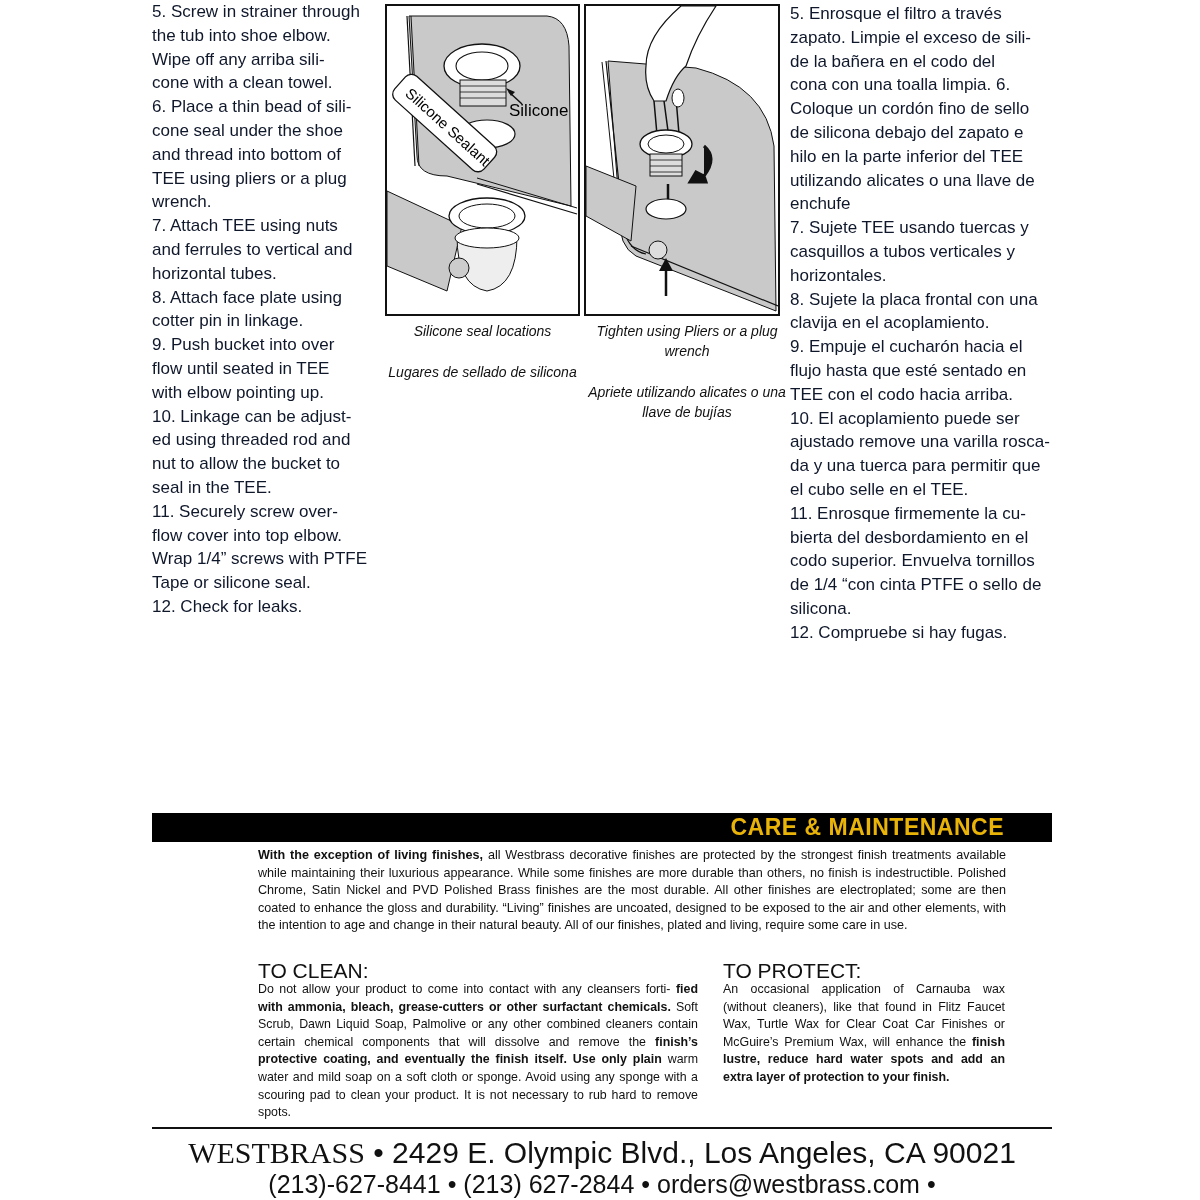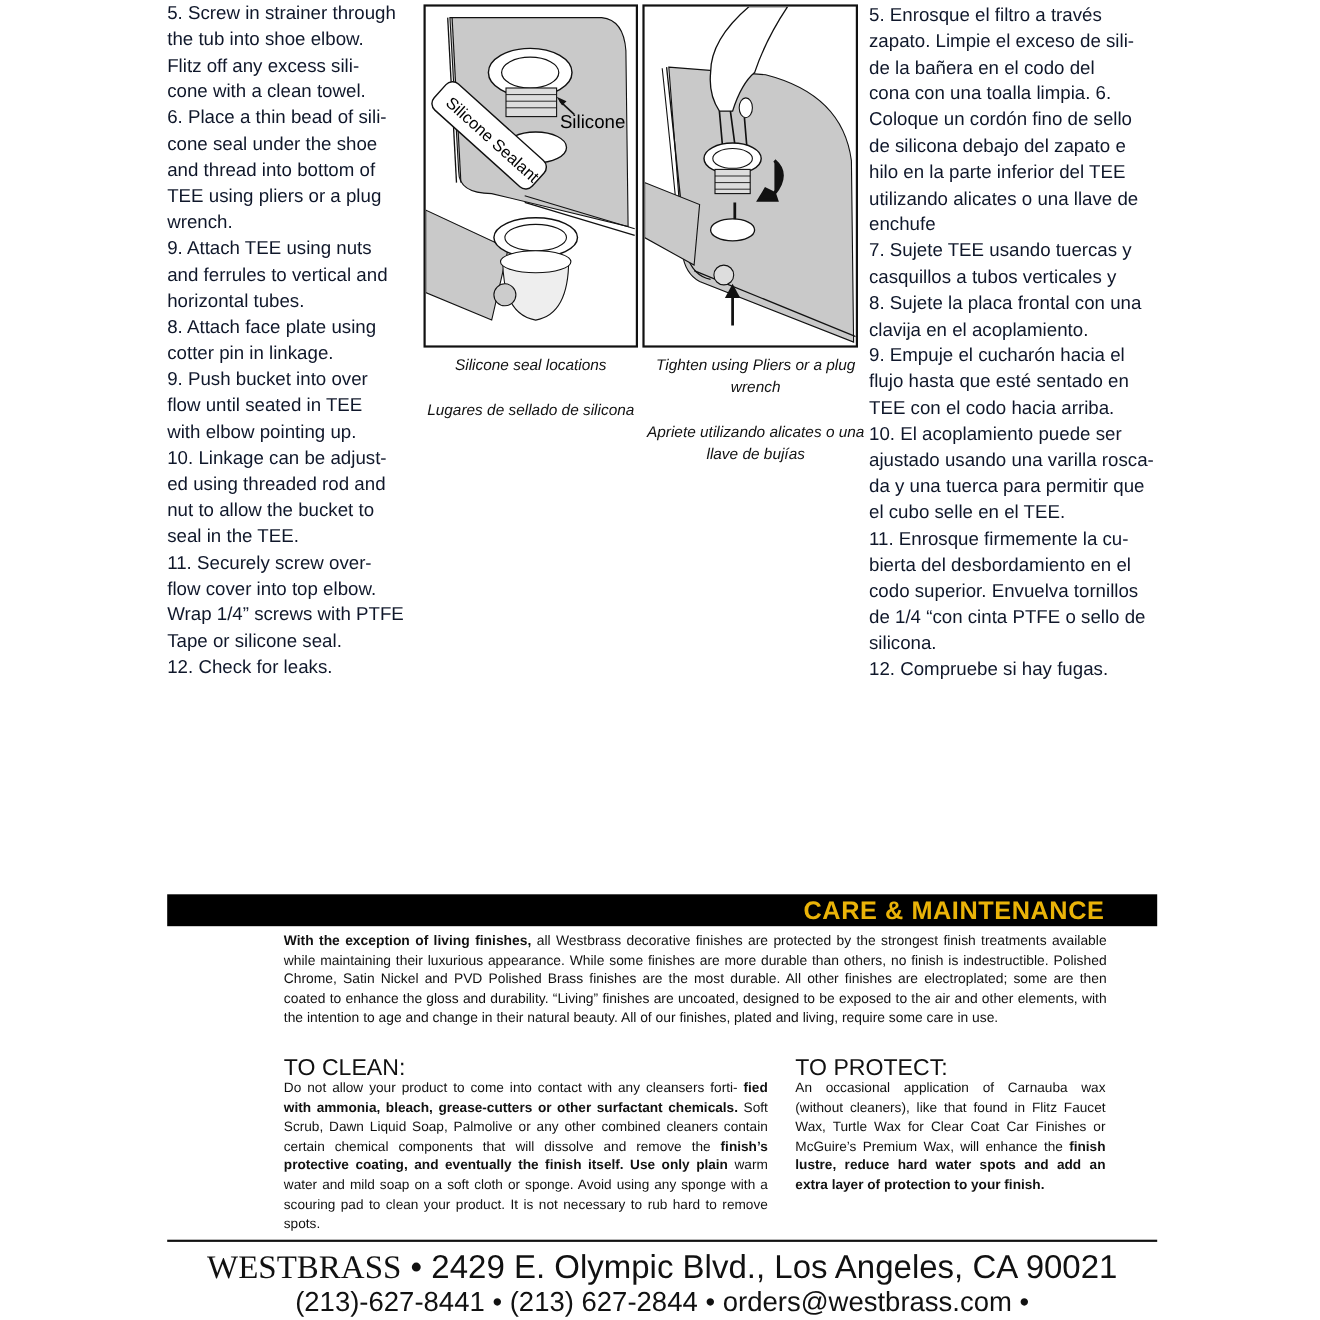--- a/index.html
+++ b/index.html
@@ -24,28 +24,28 @@
   .foot1 .brand { font-family:"Liberation Serif", serif; font-size:30px;margin-top:31px; }
   .foot2 { position:absolute; left:152px; top:1170px; width:900px; text-align:center; font-size:25px; line-height:28px; color:#111; }
   svg text { font-family:"Liberation Sans", sans-serif; }
 </style>
 </head>
 <body>
 
 <div id="col-en" class="col">
   <p>5. Screw in strainer through</p>
   <p>the tub into shoe elbow.</p>
-  <p>Flitz off any excess sili-</p>
+  <p>Wipe off any arriba sili-</p>
   <p>cone with a clean towel.</p>
   <p>6. Place a thin bead of sili-</p>
   <p>cone seal under the shoe</p>
   <p>and thread into bottom of</p>
   <p>TEE using pliers or a plug</p>
   <p>wrench.</p>
-  <p>9. Attach TEE using nuts</p>
+  <p>7. Attach TEE using nuts</p>
   <p>and ferrules to vertical and</p>
   <p>horizontal tubes.</p>
   <p>8. Attach face plate using</p>
   <p>cotter pin in linkage.</p>
   <p>9. Push bucket into over</p>
   <p>flow until seated in TEE</p>
   <p>with elbow pointing up.</p>
   <p>10. Linkage can be adjust-</p>
   <p>ed using threaded rod and</p>
   <p>nut to allow the bucket to</p>
@@ -132,27 +132,28 @@
   <p>zapato. Limpie el exceso de sili-</p>
   <p>de la bañera en el codo del</p>
   <p>cona con una toalla limpia. 6.</p>
   <p>Coloque un cordón fino de sello</p>
   <p>de silicona debajo del zapato e</p>
   <p>hilo en la parte inferior del TEE</p>
   <p>utilizando alicates o una llave de</p>
   <p>enchufe</p>
   <p>7. Sujete TEE usando tuercas y</p>
   <p>casquillos a tubos verticales y</p>
+  <p>horizontales.</p>
   <p>8. Sujete la placa frontal con una</p>
   <p>clavija en el acoplamiento.</p>
   <p>9. Empuje el cucharón hacia el</p>
   <p>flujo hasta que esté sentado en</p>
   <p>TEE con el codo hacia arriba.</p>
   <p>10. El acoplamiento puede ser</p>
-  <p>ajustado usando una varilla rosca-</p>
+  <p>ajustado remove una varilla rosca-</p>
   <p>da y una tuerca para permitir que</p>
   <p>el cubo selle en el TEE.</p>
   <p>11. Enrosque firmemente la cu-</p>
   <p>bierta del desbordamiento en el</p>
   <p>codo superior. Envuelva tornillos</p>
   <p>de 1/4 “con cinta PTFE o sello de</p>
   <p>silicona.</p>
   <p>12. Compruebe si hay fugas.</p>
 </div>
 

